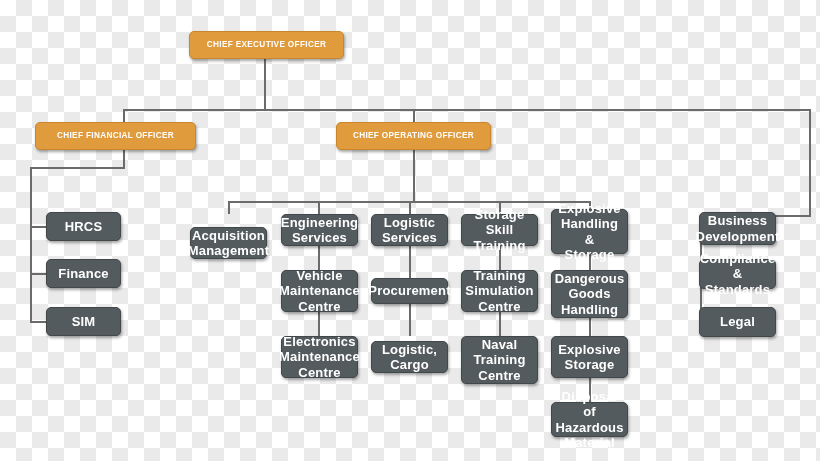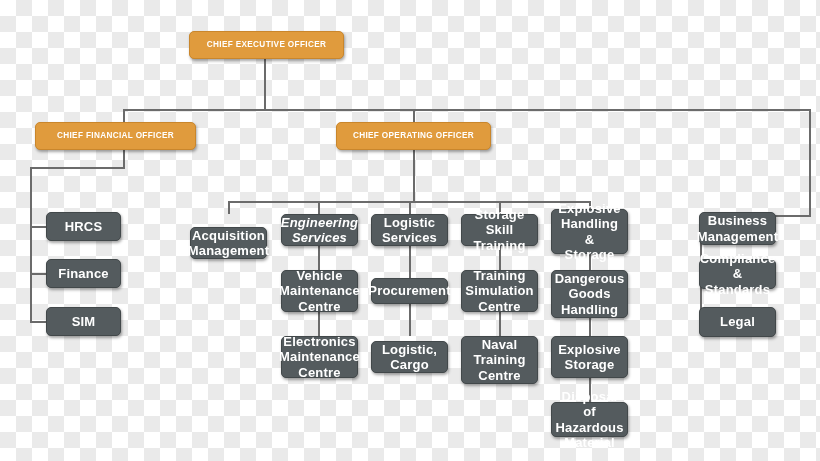--- a/index.html
+++ b/index.html
@@ -121,41 +121,41 @@
     <span class="lbl">Finance</span>
   </div>
   <div class="node unit" style="left:46px; top:307px; width:75px; height:29px;">
     <span class="lbl">SIM</span>
   </div>
 
   <div class="node unit" style="left:190px; top:214px; width:77px; height:32px;margin-top:13px;">
     <span class="lbl">Acquisition
 Management</span>
   </div>
-  <div class="node unit" style="left:281px; top:214px; width:77px; height:32px;font-style:italic;">
+  <div class="node unit" style="left:281px; top:214px; width:77px; height:32px;">
     <span class="lbl">Engineering
 Services</span>
   </div>
   <div class="node unit" style="left:371px; top:214px; width:77px; height:32px;">
     <span class="lbl">Logistic
 Services</span>
   </div>
   <div class="node unit" style="left:461px; top:214px; width:77px; height:32px;">
     <span class="lbl">Storage Skill
 Training</span>
   </div>
   <div class="node unit" style="left:551px; top:209px; width:77px; height:45px;">
     <span class="lbl">Explosive
 Handling &amp;
 Storage</span>
   </div>
 
   <div class="node unit" style="left:699px; top:212px; width:77px; height:33px;">
     <span class="lbl">Business
-Management</span>
+Development</span>
   </div>
   <div class="node unit" style="left:699px; top:259px; width:77px; height:30px;">
     <span class="lbl">Compliance &amp;
 Standards</span>
   </div>
   <div class="node unit" style="left:699px; top:307px; width:77px; height:30px;">
     <span class="lbl">Legal</span>
   </div>
 
   <div class="node unit" style="left:281px; top:270px; width:77px; height:42px;">

